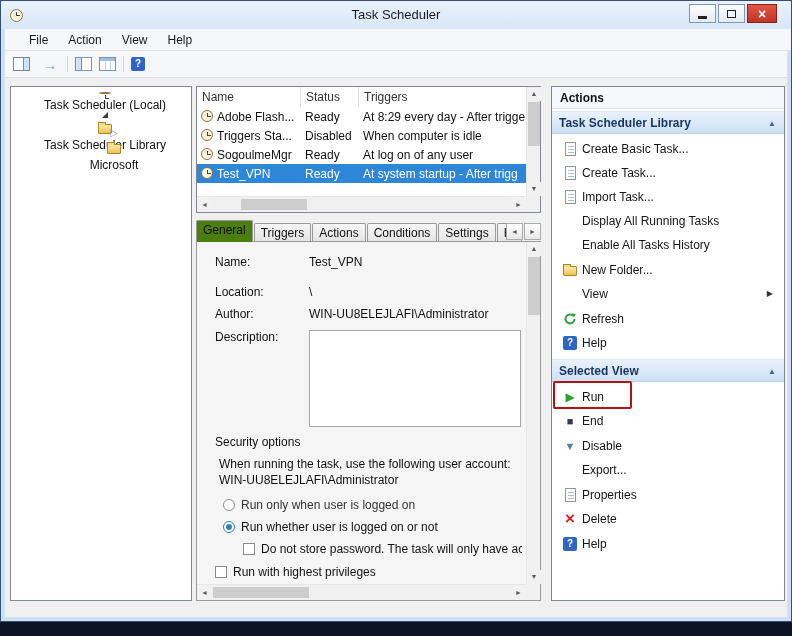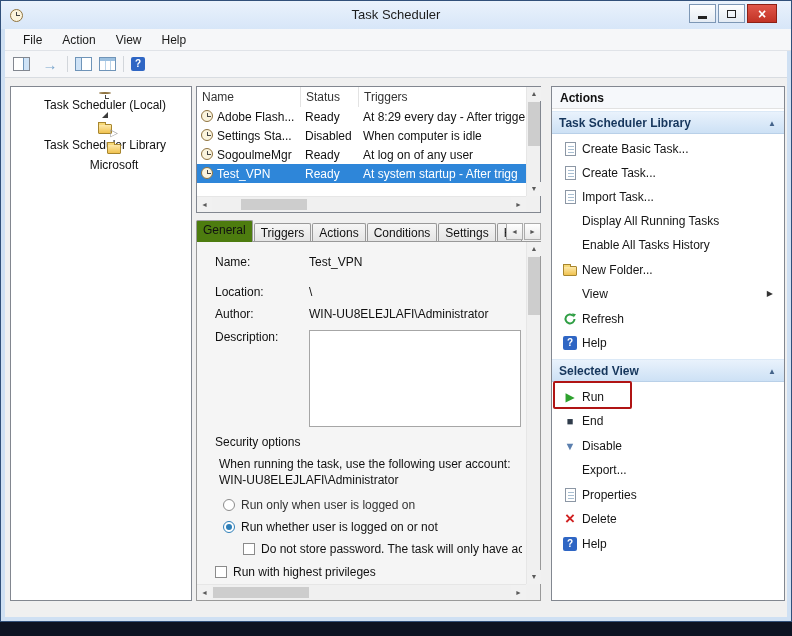--- a/index.html
+++ b/index.html
@@ -15,21 +15,21 @@
   .clock-ic::before { content:""; position:absolute; left:5px; top:2px; width:1px; height:4px; background:#444; }
   .clock-ic::after  { content:""; position:absolute; left:5px; top:5px; width:4px; height:1px; background:#444; }
   .clock-sm { width:12px; height:12px; }
   .winbtns { position:absolute; right:14px; top:3px; display:flex; gap:2px; }
   .wbtn { width:27px; height:19px; border:1px solid #7d97b5; background:linear-gradient(#fefefe,#e4ebf3); display:flex; align-items:center; justify-content:center; }
   .glyph-min { width:9px; height:3px; background:#222; margin-top:8px; }
   .glyph-max { width:9px; height:8px; border:1px solid #222; }
   .wbtn.close { width:30px; background:linear-gradient(#e0574a,#c23325); border-color:#8e2014; color:#fff; font-weight:bold; font-size:14px; }
 
   
-  .menubar { position:absolute; left:4px; top:28px; right:0; height:22px; background:#f6f7f9; border-bottom:1px solid #e0e3e8; display:flex; align-items:center; padding-left:8px; }
+  .menubar { position:absolute; left:4px; top:28px; right:0; height:22px; background:#f6f7f9; border-bottom:1px solid #e0e3e8; display:flex; align-items:center; padding-left:14px; }
   .menu-item { font-size:12px; color:#1a1a1a; padding:0 10px; }
   .toolbar { position:absolute; left:4px; top:50px; right:4px; height:27px; background:#f6f7f9; border-bottom:1px solid #d8dce1; display:flex; align-items:center; padding-left:8px; gap:7px; }
   .tb-arrow { font-size:15px; font-weight:bold; color:#2f78bb; width:20px; text-align:center; }
   .tb-arrow.fwd { color:#79a5cd; }
   .tb-sep { width:1px; height:16px; background:#d2d6db; }
   .tbic { position:relative; width:17px; height:14px; background:#fff; border:1px solid #6f94b8; }
   .tbic.tree::before { content:""; position:absolute; left:0; top:0; bottom:0; width:5px; background:#cfe3f7; border-right:1px solid #6f94b8; }
   .tbic.grid::before { content:""; position:absolute; left:0; top:0; right:0; height:3px; background:#9cc0e0; }
   .tbic.grid::after { content:""; position:absolute; left:5px; top:3px; bottom:0; width:1px; background:#b9d2e8; box-shadow:5px 0 0 #b9d2e8; }
   .tbic.pane::before { content:""; position:absolute; right:0; top:0; bottom:0; width:5px; background:#cfe3f7; border-left:1px solid #6f94b8; }
@@ -167,21 +167,21 @@
       </div>
 
       <div class="lrow" style="top:20px">
         <span class="clock-ic clock-sm c-ic"></span>
         <span class="c-name">Adobe Flash...</span>
         <span class="c-status">Ready</span>
         <span class="c-trig">At 8:29 every day - After trigge</span>
       </div>
       <div class="lrow" style="top:39px">
         <span class="clock-ic clock-sm c-ic"></span>
-        <span class="c-name">Settings Sta...</span>
+        <span class="c-name">Triggers Sta...</span>
         <span class="c-status">Disabled</span>
         <span class="c-trig">When computer is idle</span>
       </div>
       <div class="lrow" style="top:58px">
         <span class="clock-ic clock-sm c-ic"></span>
         <span class="c-name">SogoulmeMgr</span>
         <span class="c-status">Ready</span>
         <span class="c-trig">At log on of any user</span>
       </div>
       <div class="lrow sel" style="top:77px">

